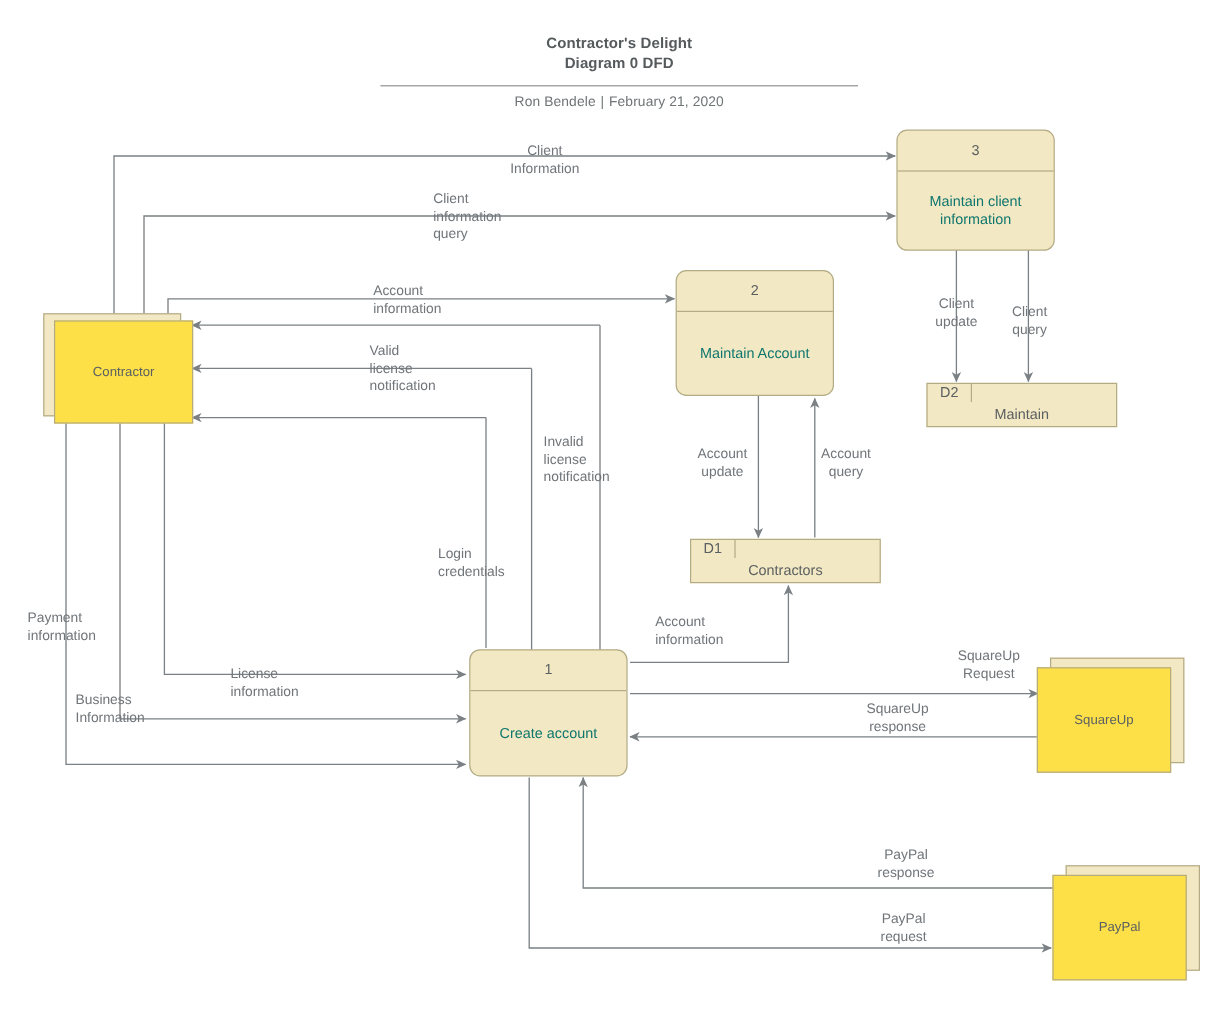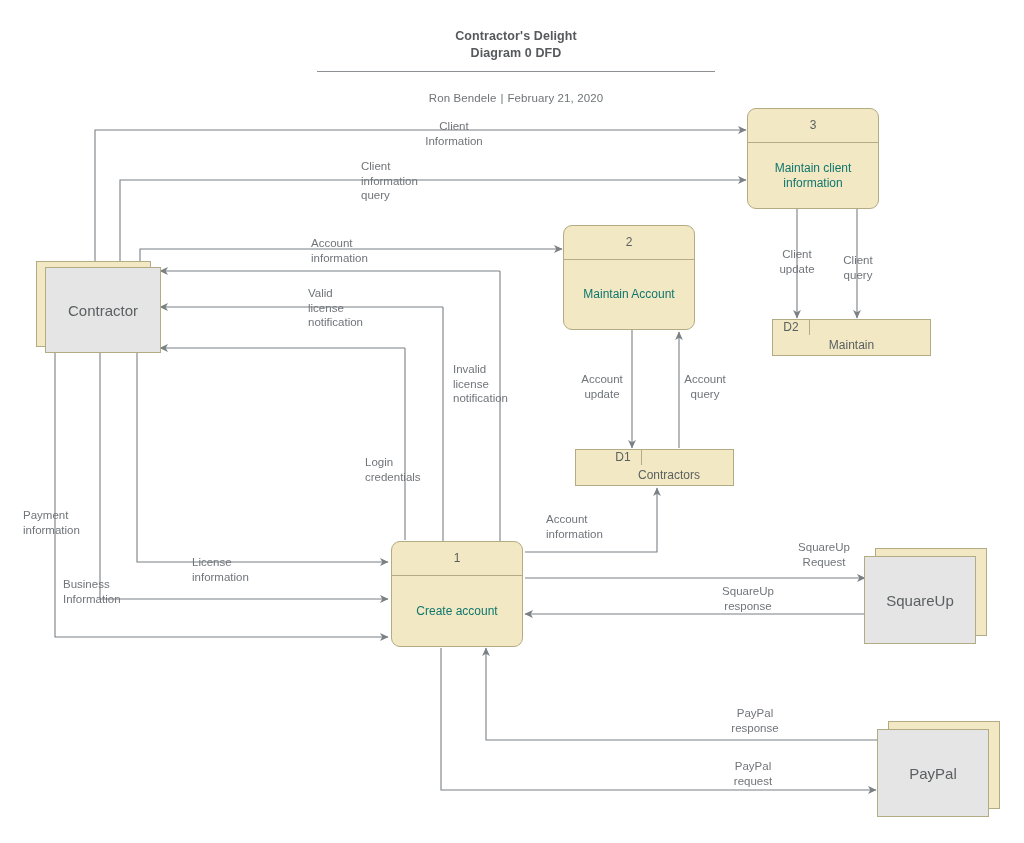--- a/index.html
+++ b/index.html
@@ -34,21 +34,21 @@
     color:#555a5c;
     line-height:17px;
     letter-spacing:.1px;
   }
   .title-rule{
     margin-top:9px;
     border-top:1px solid #8e9193;
     height:0;
   }
   .byline{
-    margin-top:20px;
+    margin-top:7px;
     font-size:11.5px;
     color:#6f7476;
     letter-spacing:.1px;
   }
   .byline .sep{ padding:0 4px; }
 
   
   .node{
     position:absolute;
     box-sizing:border-box;
@@ -114,26 +114,26 @@
   .entity-wrap{ position:absolute; }
   .entity-back{
     position:absolute;
     box-sizing:border-box;
     background:#f2e8c3;
     border:1px solid #b3ab84;
   }
   .entity-front{
     position:absolute;
     box-sizing:border-box;
-    background:#e5e5e5;
+    background:#fde047;
     border:1px solid #b3ab84;
     display:flex;
     align-items:center;
     justify-content:center;
-    font-size:15px;
+    font-size:11px;
     color:#5a5f61;
     text-align:center;
   }
 
   
   .flabel{
     position:absolute;
     font-size:11.5px;
     line-height:14.5px;
     color:#70757a;
@@ -228,21 +228,21 @@
     <div class="pnum">1</div>
     <div class="pname">Create
 account</div>
   </div>
 
   <div class="node store" style="left:772px; top:319px; width:159px; height:37px;">
     <div class="sid">D2</div>
     <div class="sname">Maintain</div>
   </div>
 
-  <div class="node store" style="left:575px; top:449px; width:159px; height:37px;padding-left:29px;">
+  <div class="node store" style="left:575px; top:449px; width:159px; height:37px;">
     <div class="sid">D1</div>
     <div class="sname">Contractors</div>
   </div>
 
   <div class="entity-wrap" style="left:36px; top:261px; width:125px; height:92px;">
     <div class="entity-back" style="left:0; top:0; width:115px; height:86px;"></div>
     <div class="entity-front" style="left:9px; top:6px; width:116px; height:86px;">Contractor</div>
   </div>
 
   <div class="entity-wrap" style="left:864px; top:548px; width:123px; height:96px;">

